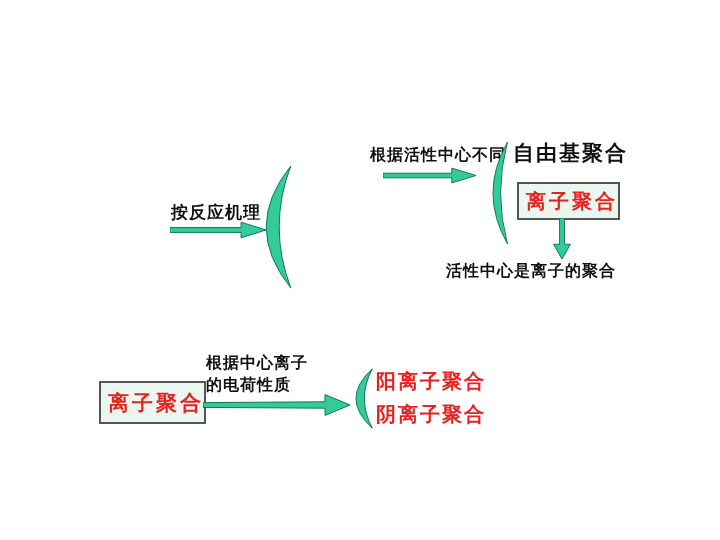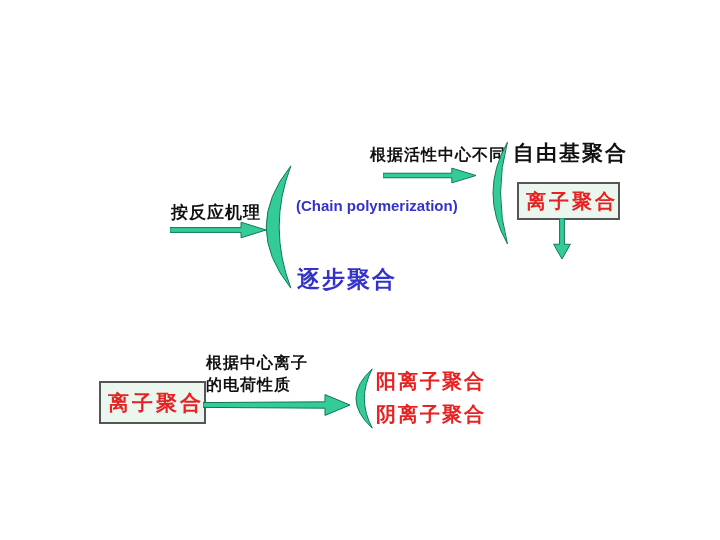--- a/index.html
+++ b/index.html
@@ -43,23 +43,21 @@
   <div class="pos lbl" style="left:171px;top:201px;">按反应机理</div>
 
   <svg class="pos shape" style="left:170px;top:221px;" width="96" height="18" viewBox="0 0 100 30" preserveAspectRatio="none">
     <polygon points="0,11 74,11 74,2 100,15 74,28 74,19 0,19"></polygon>
   </svg>
 
   <svg class="pos shape" style="left:256px;top:162px;" width="41" height="130" viewBox="0 0 100 100" preserveAspectRatio="none">
     <path d="M85,3 Q-35,50 85,97 Q28,50 85,3 Z"></path>
   </svg>
 
-  <div class="pos blue node-en" style="left:296px;top:197px;">(Chain polymerization)</div>
 
-  <div class="pos cjk blue node-big" style="left:297px;top:264px;">逐步聚合</div>
 
   <div class="pos lbl lbl-sm" style="left:370px;top:145px;">根据活性中心不同</div>
 
   <svg class="pos shape" style="left:383px;top:167px;" width="93" height="17" viewBox="0 0 100 30" preserveAspectRatio="none">
     <polygon points="0,11 74,11 74,2 100,15 74,28 74,19 0,19"></polygon>
   </svg>
 
   <svg class="pos shape" style="left:487px;top:139px;" width="24" height="108" viewBox="0 0 100 100" preserveAspectRatio="none">
     <path d="M85,3 Q-35,50 85,97 Q28,50 85,3 Z"></path>
   </svg>
@@ -67,20 +65,21 @@
   <div class="pos cjk ink node-mid" style="left:513px;top:139px;">自由基聚合</div>
 
   <div class="pos kbox" style="left:517px;top:182px;width:99px;height:34px;">
     <span class="cjk red" style="font-size:20px;">离子聚合</span>
   </div>
 
   <svg class="pos shape" style="left:553px;top:218px;" width="18" height="41" viewBox="0 0 30 100" preserveAspectRatio="none">
     <polygon points="11,0 19,0 19,64 29,64 15,100 1,64 11,64"></polygon>
   </svg>
 
+  <div class="pos note" style="left:446px;top:261px;">活性中心是离子的聚合</div>
 
   <div class="pos kbox" style="left:99px;top:381px;width:103px;height:39px;">
     <span class="cjk red" style="font-size:21px;">离子聚合</span>
   </div>
 
   <div class="pos lbl lbl-sm" style="left:206px;top:353px;">根据中心离子</div>
   <div class="pos lbl lbl-sm" style="left:206px;top:375px;">的电荷性质</div>
 
   <svg class="pos shape" style="left:203px;top:393px;" width="147" height="24" viewBox="0 0 100 30" preserveAspectRatio="none">
     <polygon points="0,12 83,11 83,2 100,15 83,28 83,19 0,18"></polygon>

